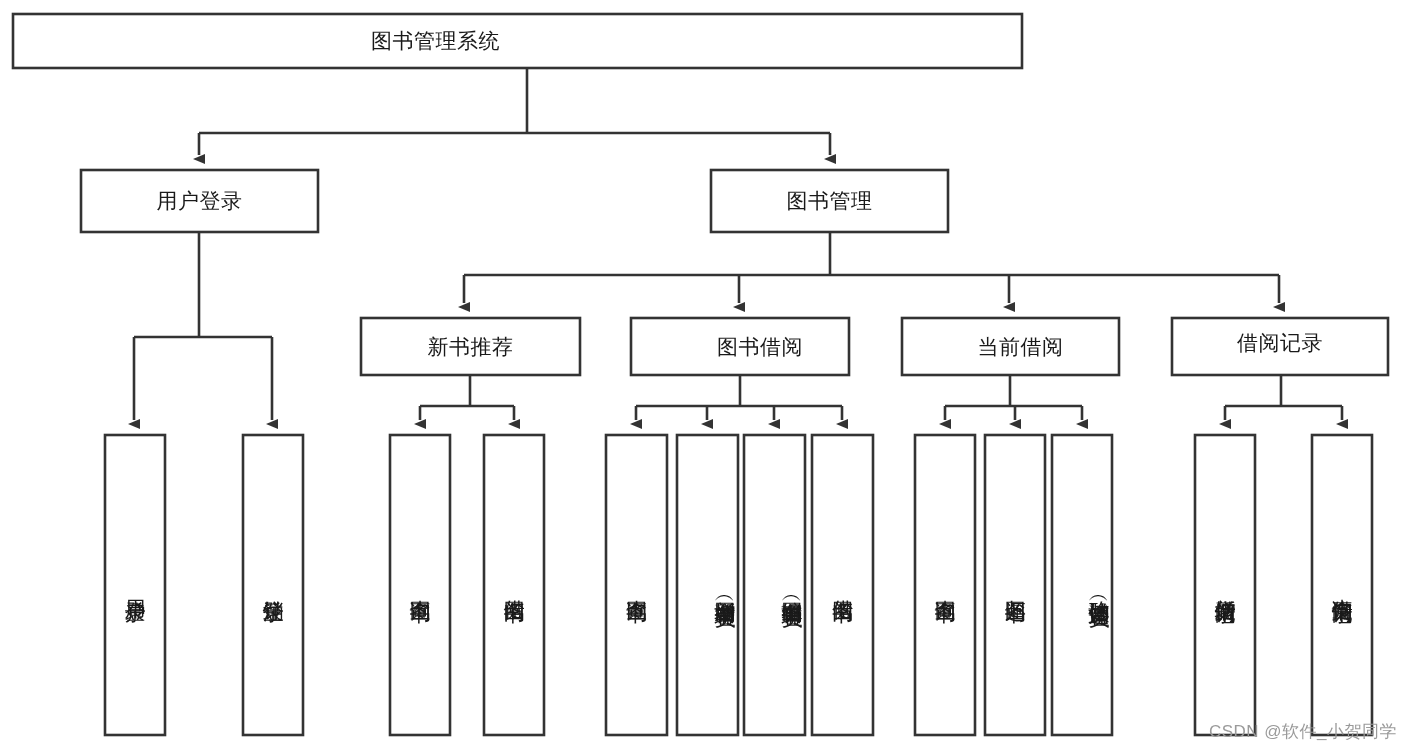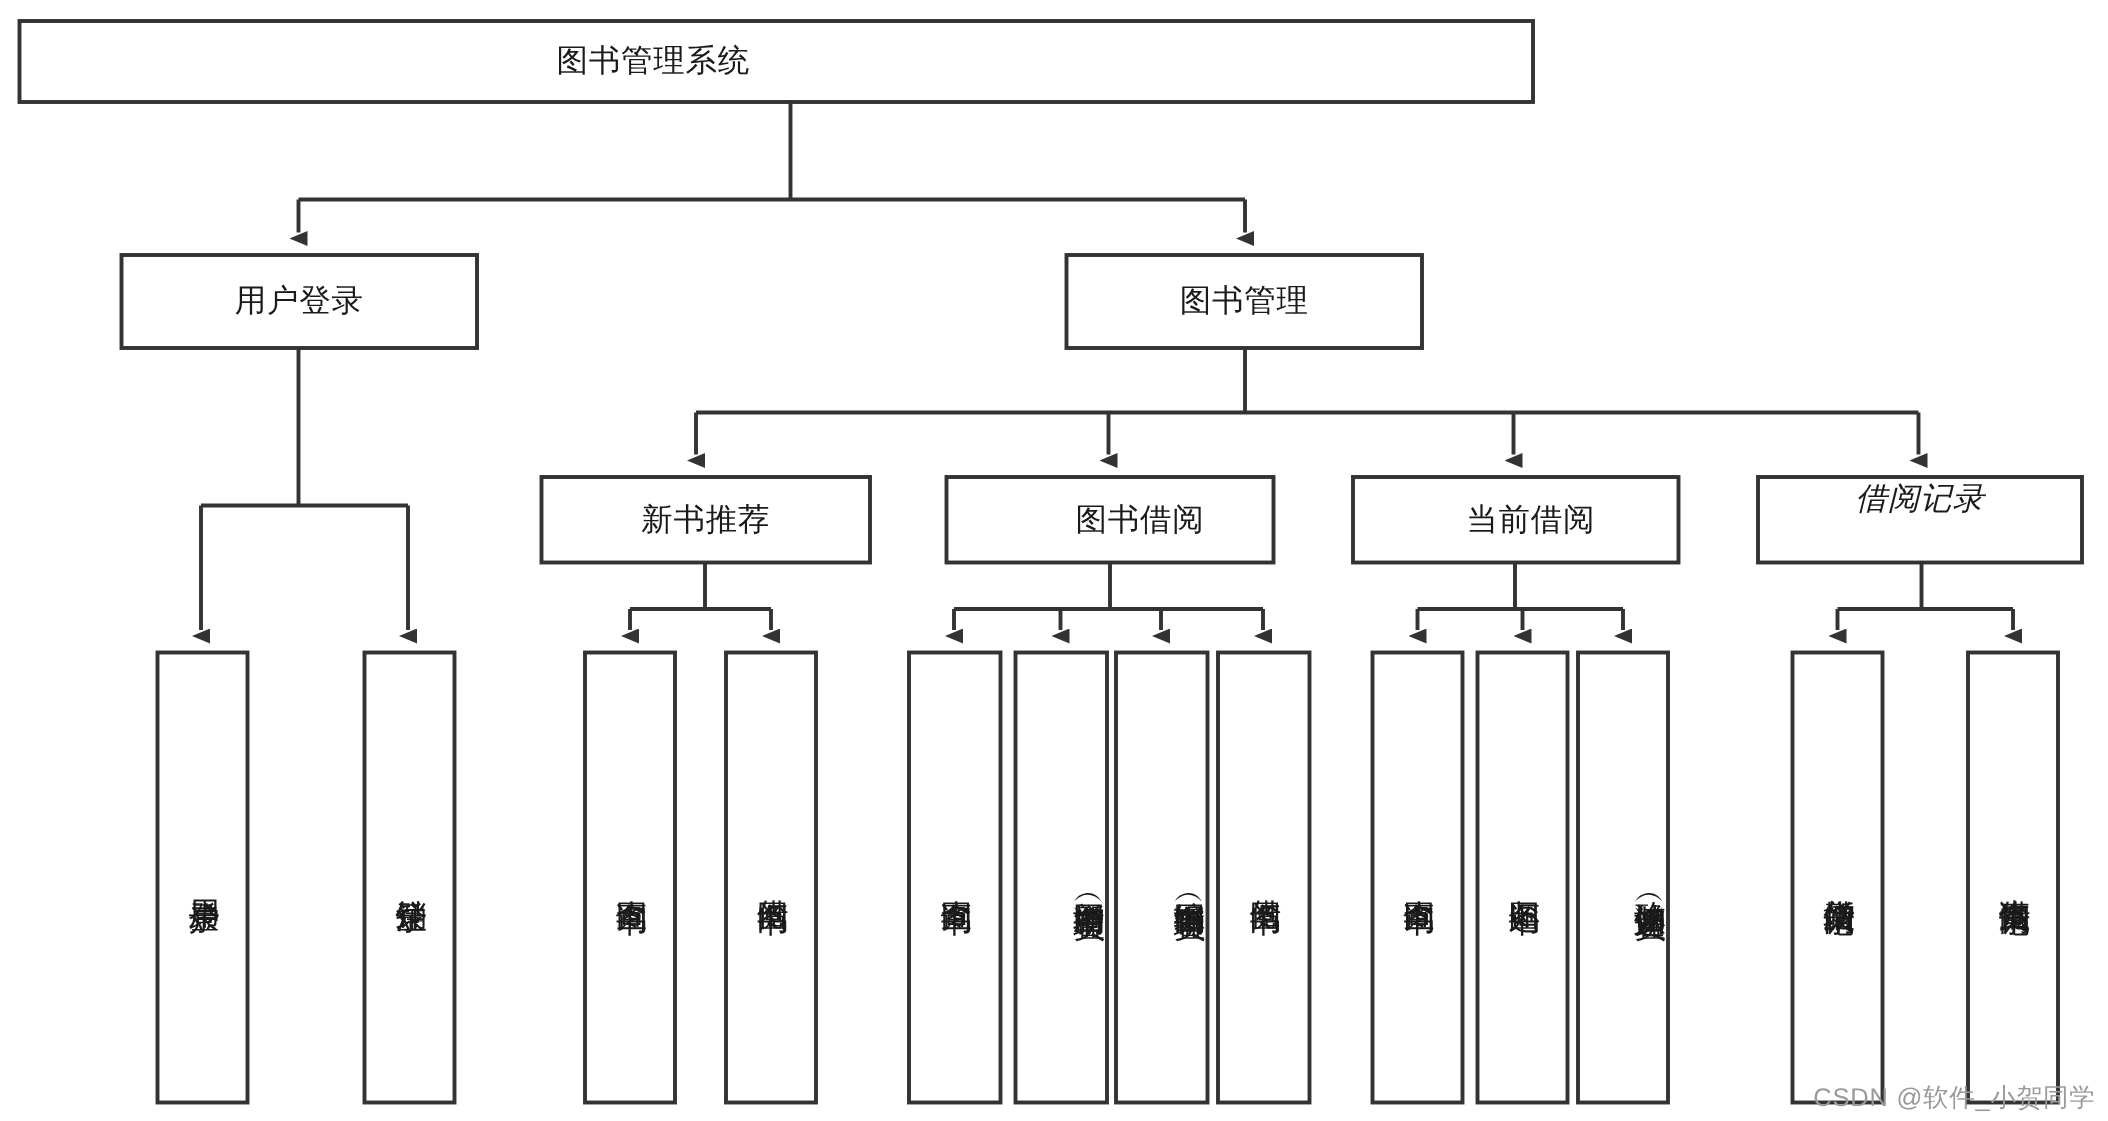--- a/index.html
+++ b/index.html
@@ -160,21 +160,21 @@
   </svg>
 
   <div class="node-label horiz" style="left:13px; top:14px; width:845px; height:54px;">图书管理系统</div>
 
   <div class="node-label horiz" style="left:81px; top:170px; width:237px; height:62px;">用户登录</div>
   <div class="node-label horiz" style="left:361px; top:318px; width:219px; height:57px;">新书推荐</div>
 
   <div class="node-label horiz" style="left:711px; top:170px; width:237px; height:62px;">图书管理</div>
   <div class="node-label horiz" style="left:631px; top:318px; width:218px; height:57px;padding-left:40px;">图书借阅</div>
   <div class="node-label horiz" style="left:902px; top:318px; width:217px; height:57px;padding-left:20px;">当前借阅</div>
-  <div class="node-label horiz" style="left:1172px; top:304px; width:216px; height:57px;font-style:italic;">借阅记录</div>
+  <div class="node-label horiz" style="left:1172px; top:314px; width:216px; height:57px;">借阅记录</div>
 
   <div class="node-label vert centered" style="left:105px; top:435px; width:60px; height:300px;">用户登录</div>
   <div class="node-label vert centered" style="left:243px; top:435px; width:60px; height:300px;">注销登录</div>
   <div class="node-label vert centered" style="left:390px; top:435px; width:60px; height:300px;">查询图书</div>
   <div class="node-label vert centered" style="left:484px; top:435px; width:60px; height:300px;">借阅图书</div>
   <div class="node-label vert centered" style="left:606px; top:435px; width:61px; height:300px;">查询图书</div>
   <div class="node-label vert" style="left:677px; top:435px; width:61px; height:300px;">新增图书（管理员）</div>
   <div class="node-label vert" style="left:744px; top:435px; width:61px; height:300px;">编辑图书（管理员）</div>
   <div class="node-label vert centered" style="left:812px; top:435px; width:61px; height:300px;">借阅图书</div>
   <div class="node-label vert centered" style="left:915px; top:435px; width:60px; height:300px;">查询图书</div>

